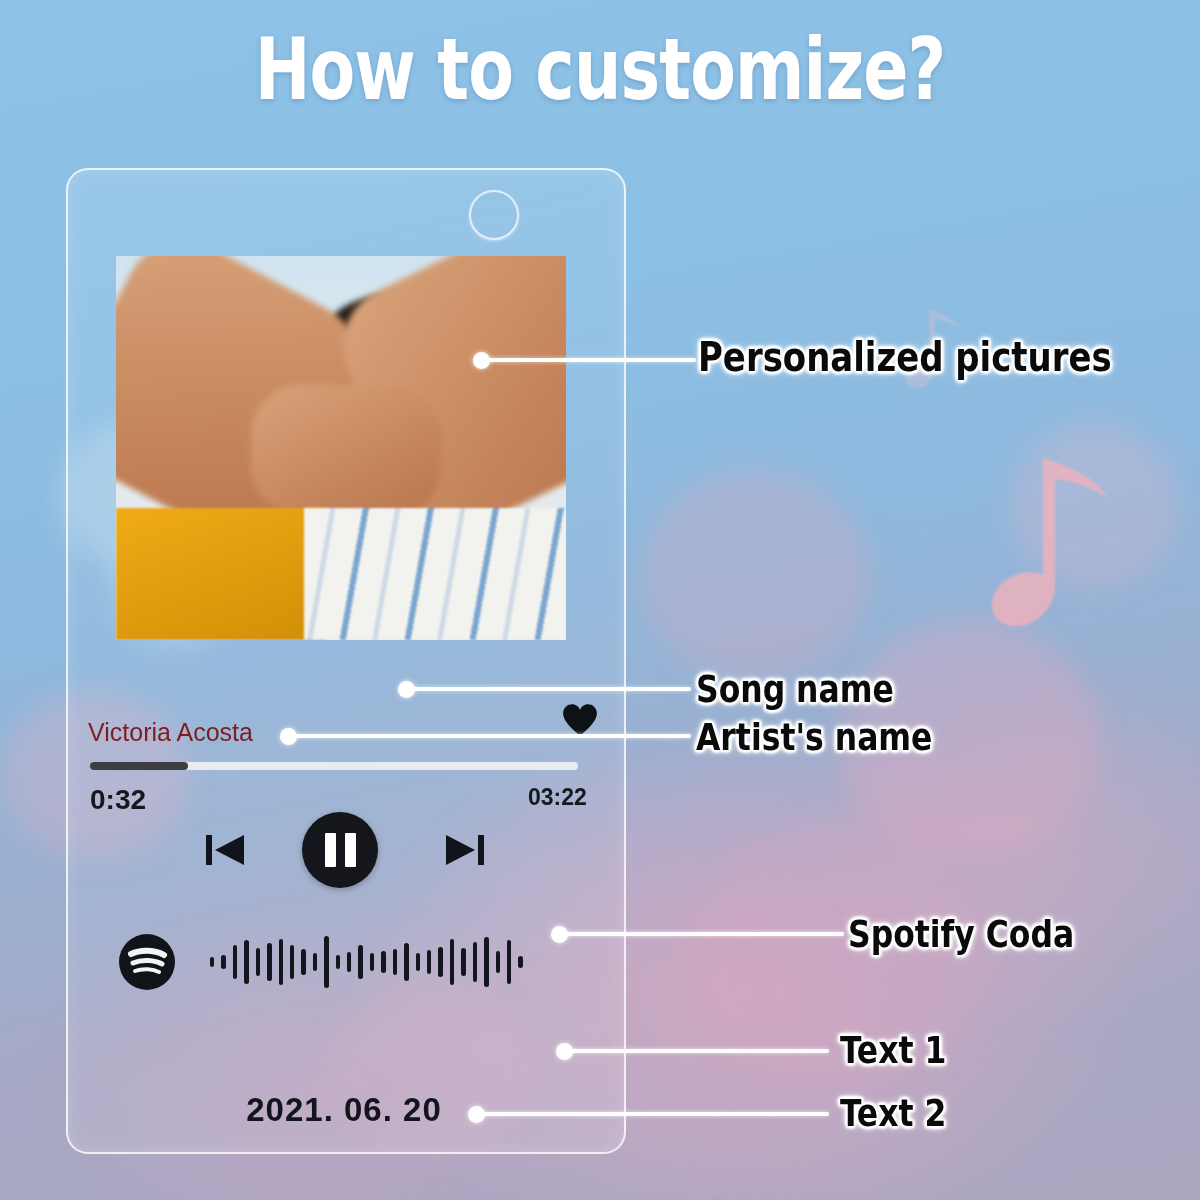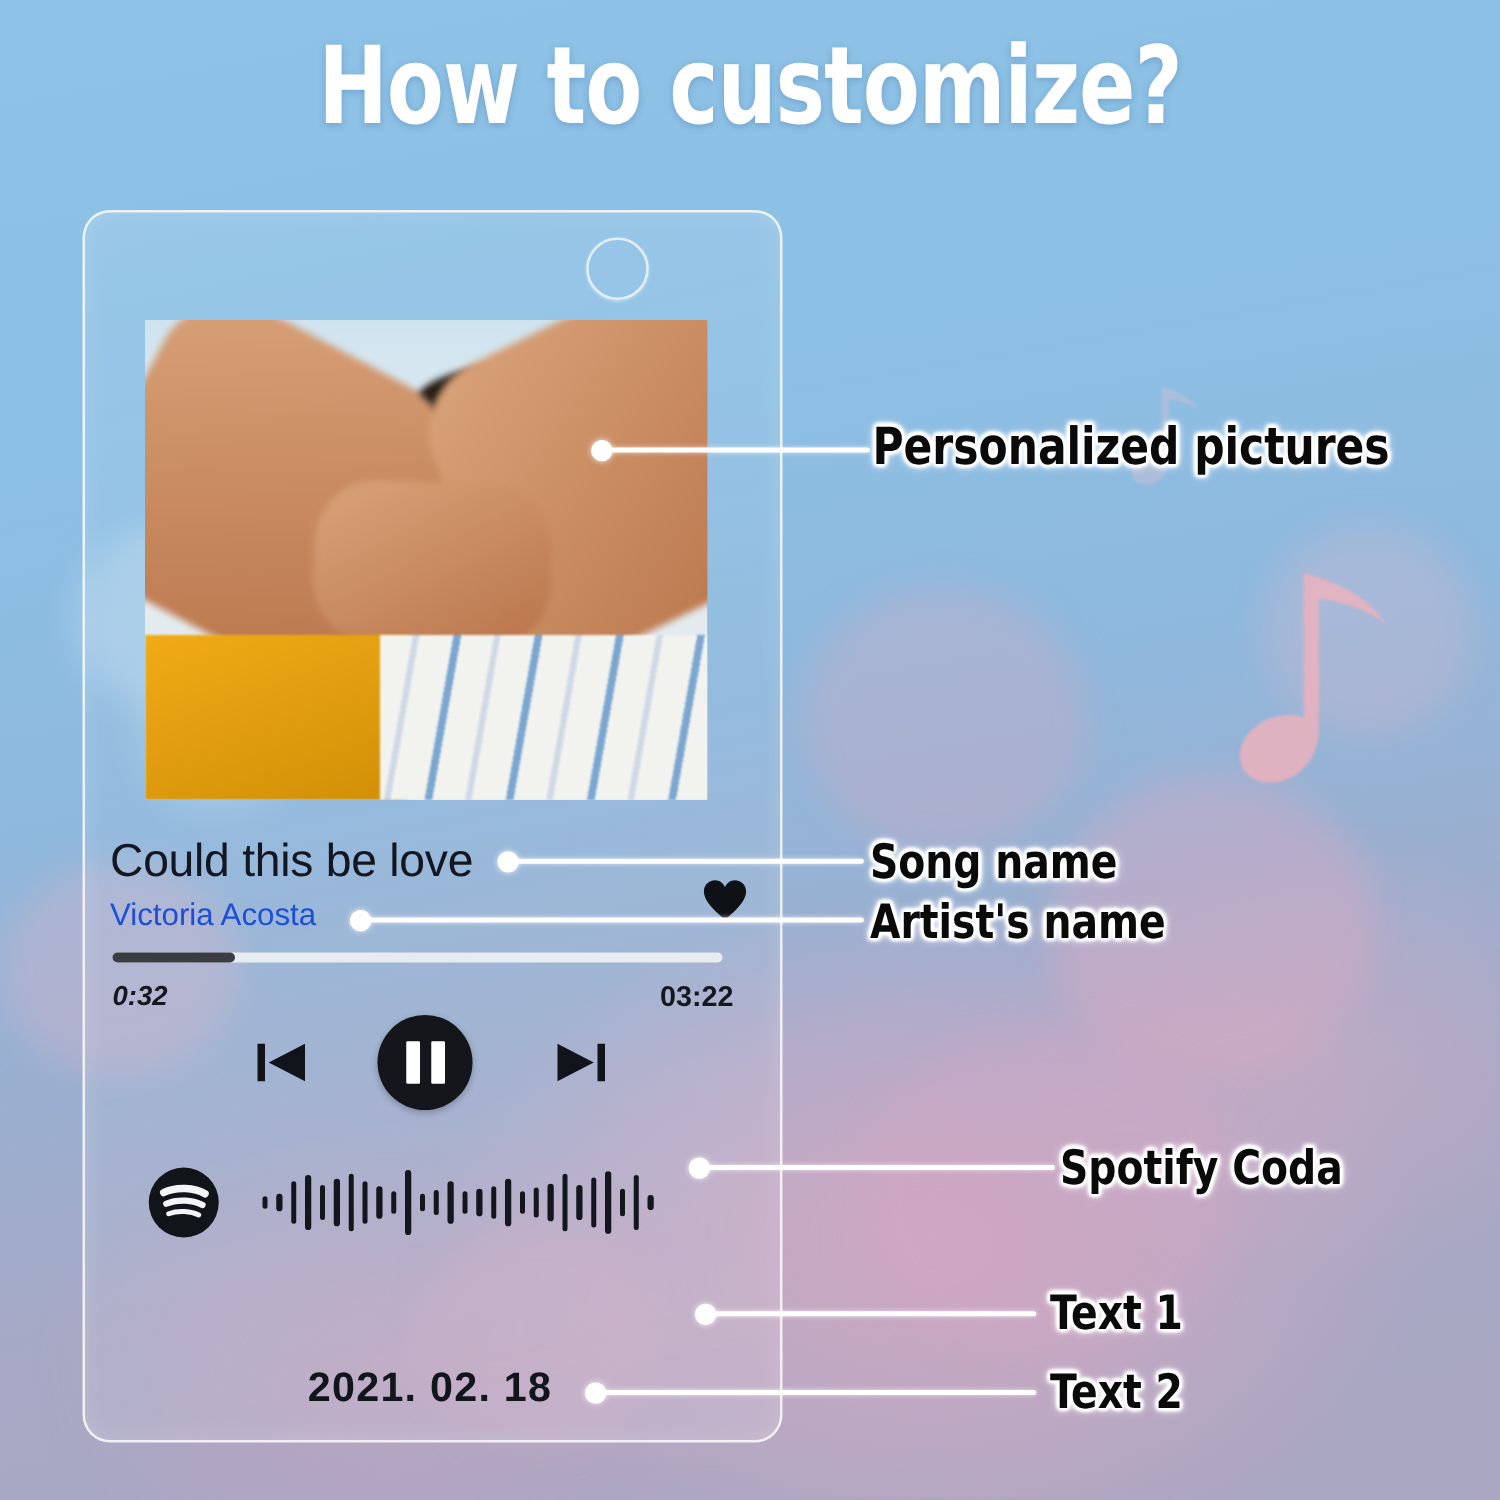--- a/index.html
+++ b/index.html
@@ -62,27 +62,27 @@
   .ph-shirt{position:absolute;}
 
   
   .song-title{
     position:absolute;left:88px;top:668px;
     font-size:37px;color:#131722;font-family:"Liberation Sans", sans-serif;
     letter-spacing:-.2px;
   }
   .artist{
     position:absolute;left:88px;top:718px;
-    font-size:25px;color:#1d4ed8;font-family:"Liberation Sans", sans-serif;
+    font-size:25px;color:#7f1d1d;font-family:"Liberation Sans", sans-serif;
   }
   .heart{position:absolute;left:562px;top:703px;width:36px;height:34px;}
   .bar-wrap{position:absolute;left:90px;top:762px;width:488px;height:8px;}
   .bar-bg{position:absolute;inset:0;border-radius:4px;background:rgba(238,240,242,.92);}
   .bar-fill{position:absolute;left:0;top:0;bottom:0;width:20%;border-radius:4px;background:#3b3d42;}
-  .t-left{position:absolute;left:90px;top:784px;font-size:22px;color:#15181f;font-weight:bold;font-style:italic;}
+  .t-left{position:absolute;left:90px;top:784px;font-size:28px;color:#15181f;font-weight:bold;}
   .t-right{position:absolute;left:528px;top:784px;font-size:23px;color:#15181f;font-weight:bold;}
 
   
   .ctrl{position:absolute;}
   .prev{left:204px;top:830px;}
   .next{left:444px;top:830px;}
   .play{
     position:absolute;left:302px;top:812px;width:76px;height:76px;border-radius:50%;
     background:#14161b;display:flex;align-items:center;justify-content:center;gap:9px;
     box-shadow:0 2px 6px rgba(0,0,0,.25);
@@ -158,21 +158,20 @@
     <div class="ph-hand" style="left:-30px;top:8px;width:250px;height:250px;border-radius:60px;transform:rotate(28deg);"></div>
     <div class="ph-hand" style="left:250px;top:-6px;width:250px;height:255px;border-radius:60px;transform:rotate(-26deg);"></div>
     <div class="ph-hand" style="left:135px;top:130px;width:190px;height:130px;border-radius:50px;transform:rotate(2deg);"></div>
 
     <div class="ph-shirt" style="left:0px;top:252px;width:210px;height:132px;background:linear-gradient(160deg,#f0ab16,#d18f07);filter:blur(1px);"></div>
     <div class="ph-shirt" style="left:188px;top:252px;width:262px;height:132px;background:
             repeating-linear-gradient(100deg,#f2f2ee 0 26px,#cfd9e6 26px 31px,#f2f2ee 31px 58px,#7aa6cf 58px 64px);
             filter:blur(1px);"></div>
   </div>
 
-  <div class="song-title">Could this be love</div>
   <div class="artist">Victoria Acosta</div>
 
   <svg class="heart" viewBox="0 0 32 30">
     <path d="M16 29 C5 20 1 14 1 9 C1 4 5 1 9 1 C12 1 15 3 16 6 C17 3 20 1 23 1 C27 1 31 4 31 9 C31 14 27 20 16 29 Z" fill="#0e1116"></path>
   </svg>
 
   <div class="bar-wrap">
     <div class="bar-bg"></div>
     <div class="bar-fill"></div>
   </div>
@@ -222,21 +221,21 @@
       <span style="height: 30px;"></span>
       <span style="height: 46px;"></span>
       <span style="height: 28px;"></span>
       <span style="height: 40px;"></span>
       <span style="height: 50px;"></span>
       <span style="height: 22px;"></span>
       <span style="height: 44px;"></span>
       <span style="height: 12px;"></span>
     </div>
 
-  <div class="text2">2021. 02. 18</div>
+  <div class="text2">2021. 06. 20</div>
 
   <div class="dot" style="left:473px;top:352px;"></div>
   <div class="lead" style="left:484px;top:358px;width:212px;"></div>
   <div class="callout" style="left:698px;top:333px;font-size:41px;">Personalized pictures</div>
 
   <div class="dot" style="left:398px;top:681px;"></div>
   <div class="lead" style="left:409px;top:687px;width:282px;"></div>
   <div class="callout" style="left:696px;top:667px;font-size:38px;">Song name</div>
 
   <div class="dot" style="left:280px;top:728px;"></div>

